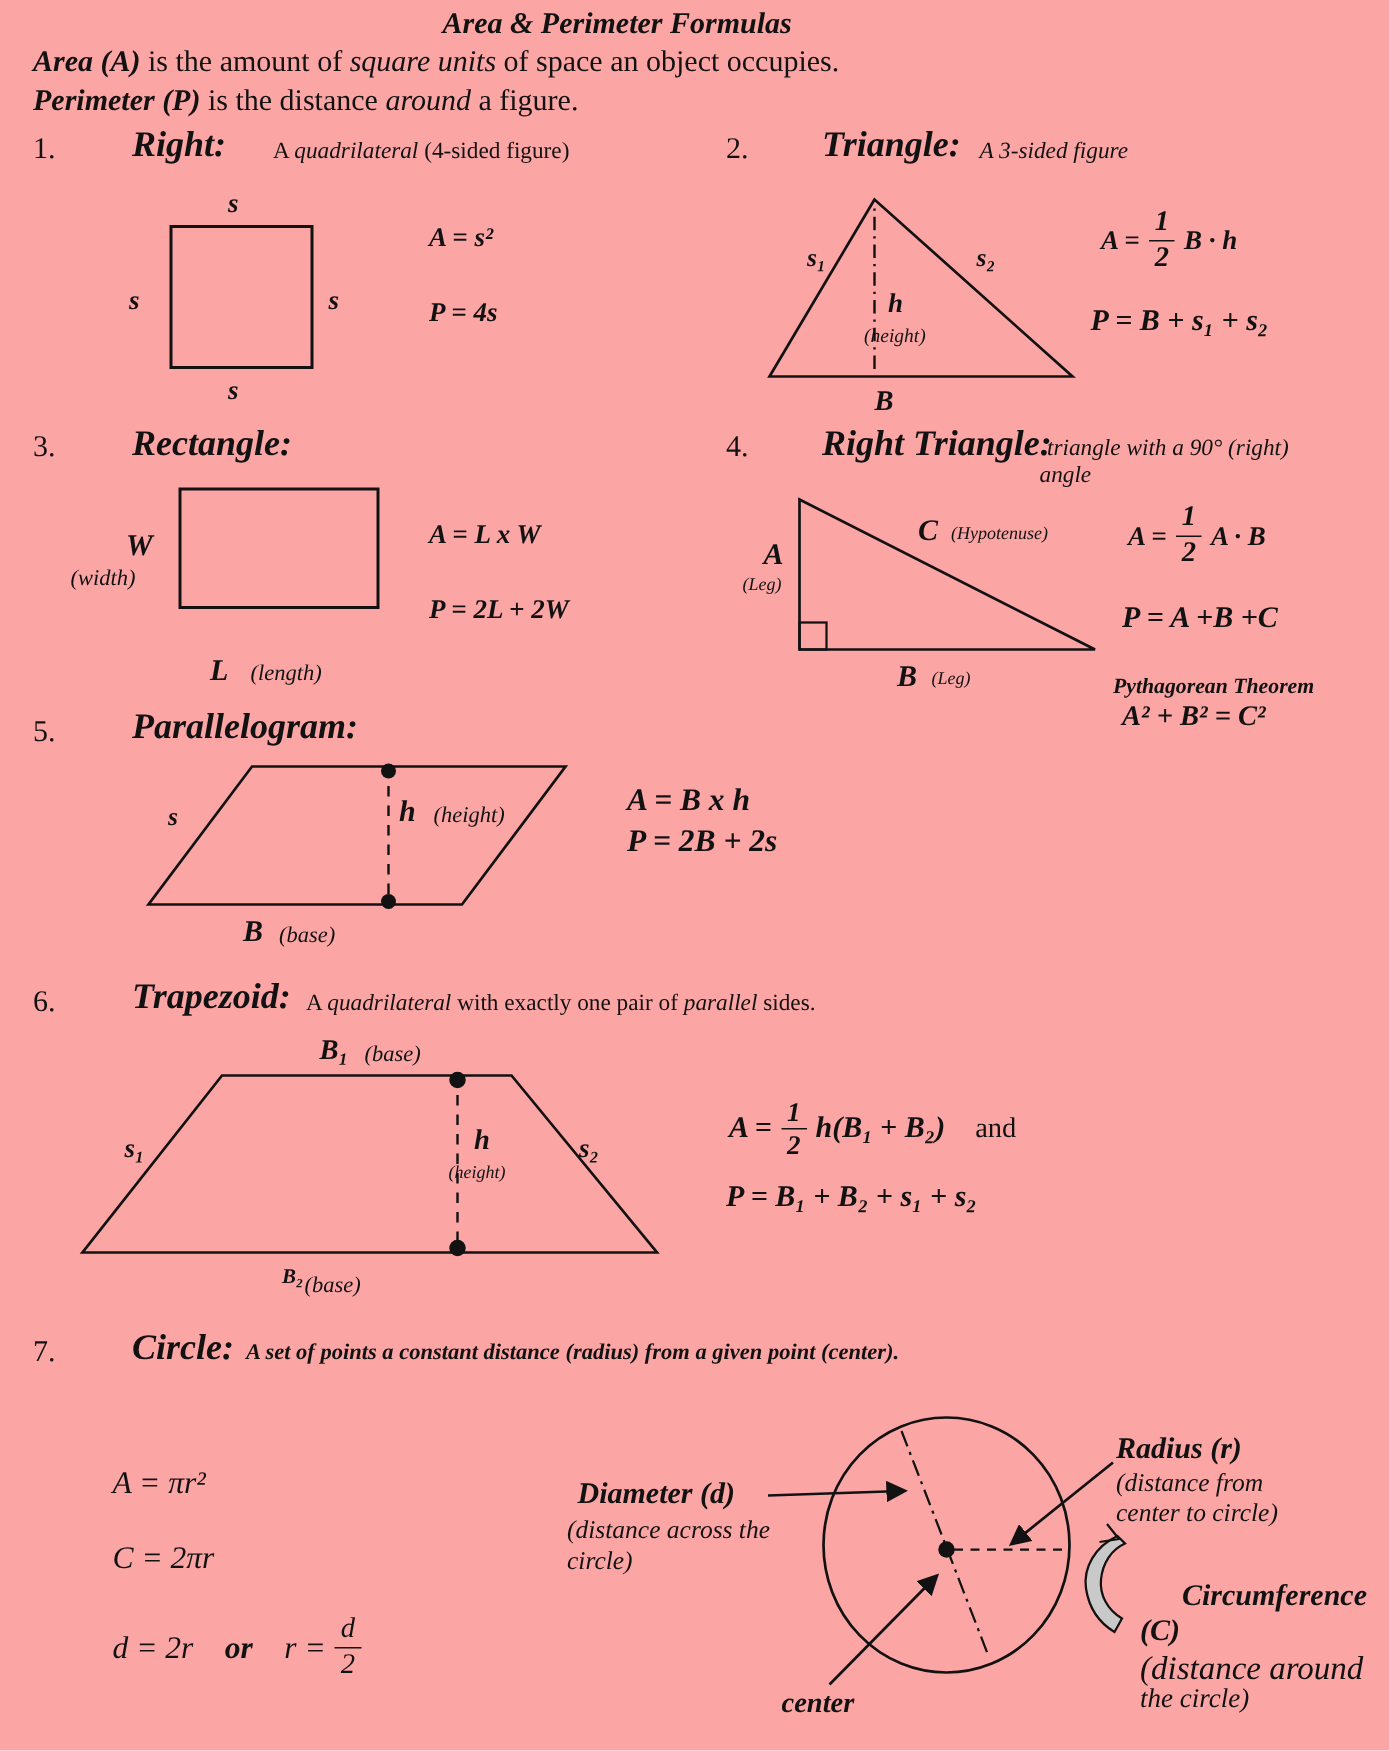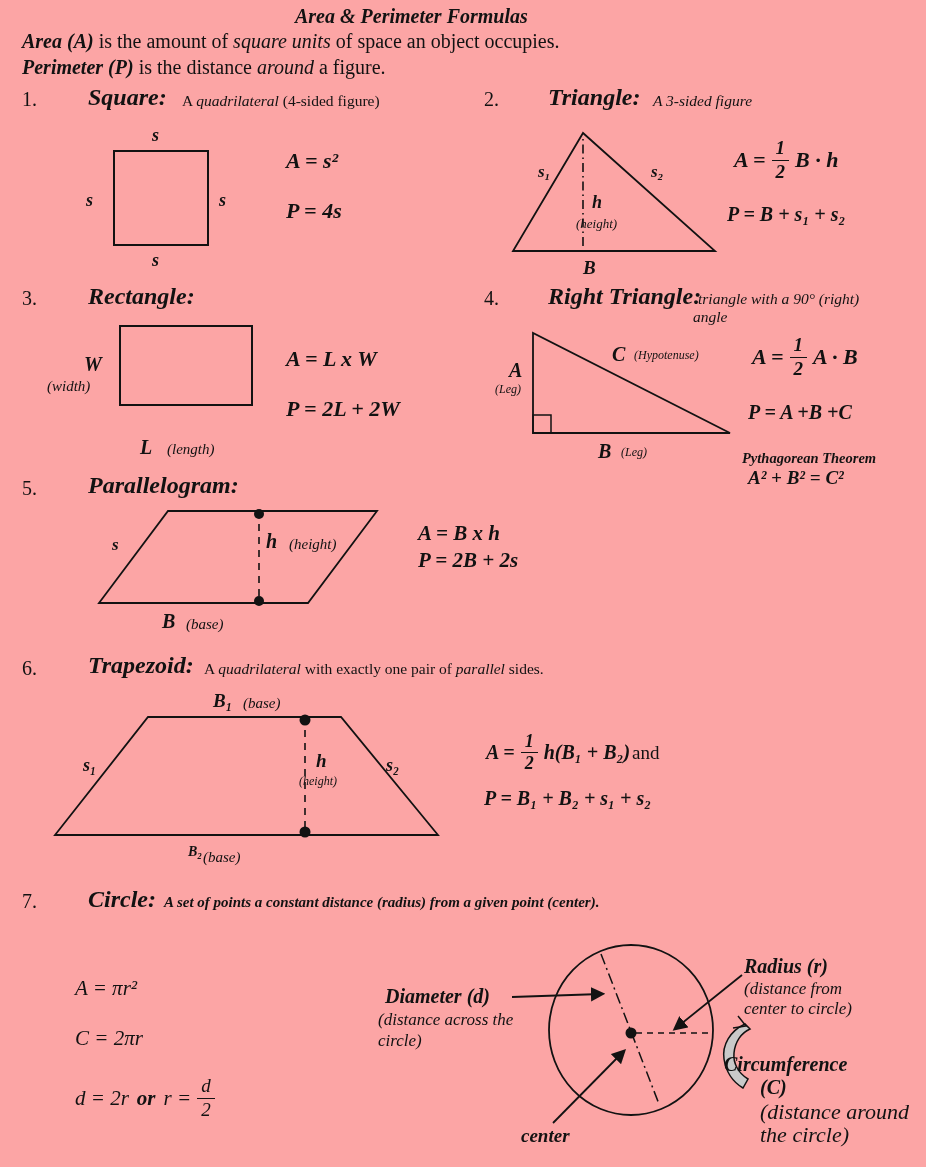--- a/index.html
+++ b/index.html
@@ -6,21 +6,21 @@
   .page{position:relative;width:926px;height:1167px;background:#fca5a5;overflow:hidden;
         font-family:"Liberation Serif","DejaVu Serif",serif;color:#121212;}
   .abs{position:absolute;white-space:nowrap;}
   .bi{font-weight:bold;font-style:italic;}
   .it{font-style:italic;}
   .t-title{font-size:20px;}
   .t-num{font-size:20px;}
   .t-sec{font-size:24px;}
   .t-body{font-size:20px;}
   .t-desc{font-size:15.5px;}
-  .t-formula{font-size:22px;}
+  .t-formula{font-size:18px;}
   .t-formula-m{font-size:20px;}
   .t-label{font-size:20px;}
   .t-label-s{font-size:18px;}
   .t-sub{font-size:12px;font-style:italic;font-weight:normal;}
   .t-sub15{font-size:15px;font-style:italic;font-weight:normal;}
   .t-math{font-size:21px;font-style:italic;}
   .frow{display:flex;align-items:center;}
   .frac{display:inline-flex;flex-direction:column;align-items:center;line-height:1.08;margin:0 6px;}
   .frac>span:first-child{border-bottom:1.6px solid #121212;padding:0 4px 1px 4px;}
   .frac>span:last-child{padding-top:1px;}
@@ -33,21 +33,21 @@
 
   <span class="abs bi t-title" style="left:295px;top:5px">Area &amp; Perimeter Formulas</span>
   <div class="abs t-body" style="left:22px;top:56px">
     <span class="bi">Perimeter (P)</span><span> is the distance </span><span class="it">around</span><span> a figure.</span>
   </div>
   <div class="abs t-body" style="left:22px;top:30px">
     <span class="bi">Area (A)</span><span> is the amount of </span><span class="it">square units</span><span> of space an object occupies.</span>
   </div>
 
   <span class="abs t-num" style="left:22px;top:88px">1.</span>
-  <span class="abs bi t-sec" style="left:88px;top:84px">Square:</span>
+  <span class="abs bi t-sec" style="left:88px;top:84px">Right:</span>
   <div class="abs t-desc" style="left:182px;top:92px">
     <span>A </span><span class="it">quadrilateral</span><span> (4-sided figure)</span>
   </div>
   <svg class="fig" style="left:110px;top:146px" width="102" height="104">
     <rect x="4" y="5" width="94" height="94" fill="none" stroke="#121212" stroke-width="2"></rect>
   </svg>
   <span class="abs bi t-label-s" style="left:152px;top:125px">s</span>
   <span class="abs bi t-label-s" style="left:86px;top:190px">s</span>
   <span class="abs bi t-label-s" style="left:219px;top:190px">s</span>
   <span class="abs bi t-label-s" style="left:152px;top:250px">s</span>
@@ -149,32 +149,32 @@
   <span class="abs bi t-label-s" style="left:386px;top:755px">s₂</span>
   <span class="abs bi" style="left:188px;top:844px;font-size:14px">B₂</span>
   <span class="abs t-sub15" style="left:203px;top:849px">(base)</span>
   <div class="abs frow bi" style="left:486px;top:732px">
     <span class="t-formula-m">A =</span>
     <span class="frac" style="font-size:18px">
         <span>1</span>
         <span>2</span>
       </span>
     <span class="t-formula-m">h(B₁ + B₂)</span>
-    <span style="font-weight:normal;font-style:normal;font-size:19px;margin-left:2px">and</span>
+    <span style="font-weight:normal;font-style:normal;font-size:19px;margin-left:20px">and</span>
   </div>
   <span class="abs bi t-formula-m" style="left:484px;top:787px">P = B₁ + B₂ + s₁ + s₂</span>
 
   <span class="abs t-num" style="left:22px;top:890px">7.</span>
   <span class="abs bi t-sec" style="left:88px;top:886px">Circle:</span>
   <span class="abs it" style="left:164px;top:894px;font-size:15px;font-weight:600">A set of points a constant distance (radius) from a given point (center).</span>
   <span class="abs t-math" style="left:75px;top:976px">A = πr²</span>
   <span class="abs t-math" style="left:75px;top:1026px">C = 2πr</span>
   <div class="abs frow" style="left:75px;top:1076px">
     <span class="t-math">d = 2r</span>
-    <span class="t-math bi" style="margin:0 8px">or</span>
+    <span class="t-math bi" style="margin:0 21px">or</span>
     <span class="t-math">r =</span>
     <span class="frac it" style="font-size:19px">
         <span>d</span>
         <span>2</span>
       </span>
   </div>
 
   <span class="abs bi t-label" style="left:385px;top:985px">Diameter (d)</span>
   <span class="abs it" style="left:378px;top:1010px;font-size:17px">(distance across the</span>
   <span class="abs it" style="left:378px;top:1031px;font-size:17px">circle)</span>
@@ -193,20 +193,20 @@
     <line x1="247" y1="45" x2="181" y2="98" stroke="#121212" stroke-width="1.8" marker-end="url(#arr)"></line>
     <line x1="58" y1="193" x2="128" y2="122" stroke="#121212" stroke-width="1.8" marker-end="url(#arr)"></line>
     <path d="M 250,94 C 235,101 227,115 229,129 C 231,142 238,152 248,158 L 253,149 C 243,143 238,133 239,123 C 240,112 246,103 255,99 Z" fill="#c9c9c9" stroke="#121212" stroke-width="1.5"></path>
     <path d="M 243,86 L 251,96 L 238,98" fill="none" stroke="#121212" stroke-width="1.5"></path>
   </svg>
 
   <span class="abs bi t-label" style="left:744px;top:955px">Radius (r)</span>
   <span class="abs it" style="left:744px;top:979px;font-size:17px">(distance from</span>
   <span class="abs it" style="left:744px;top:999px;font-size:17px">center to circle)</span>
 
-  <span class="abs bi t-label" style="left:724px;top:1053px">Circumference</span>
+  <span class="abs bi t-label" style="left:788px;top:1053px">Circumference</span>
   <span class="abs bi t-label" style="left:760px;top:1076px">(C)</span>
   <span class="abs it" style="left:760px;top:1099px;font-size:22px">(distance around</span>
-  <span class="abs it" style="left:760px;top:1122px;font-size:22px">the circle)</span>
+  <span class="abs it" style="left:760px;top:1122px;font-size:18px">the circle)</span>
 
   <span class="abs bi" style="left:521px;top:1125px;font-size:19px">center</span>
 
 </div>
 
 </body></html>

